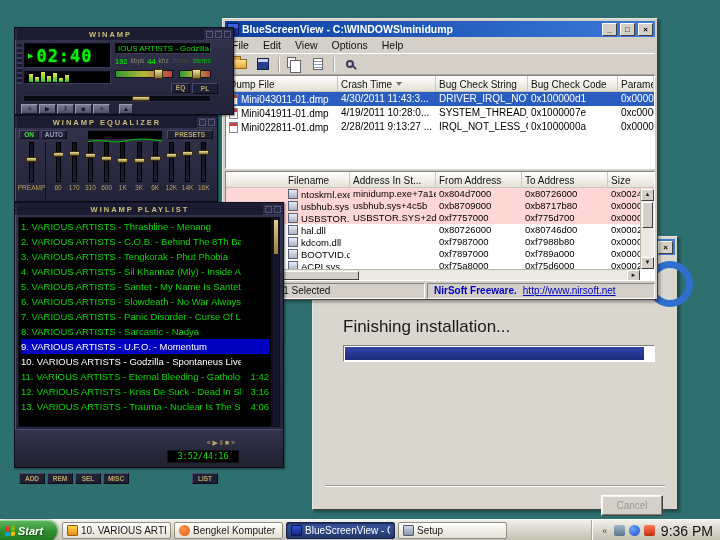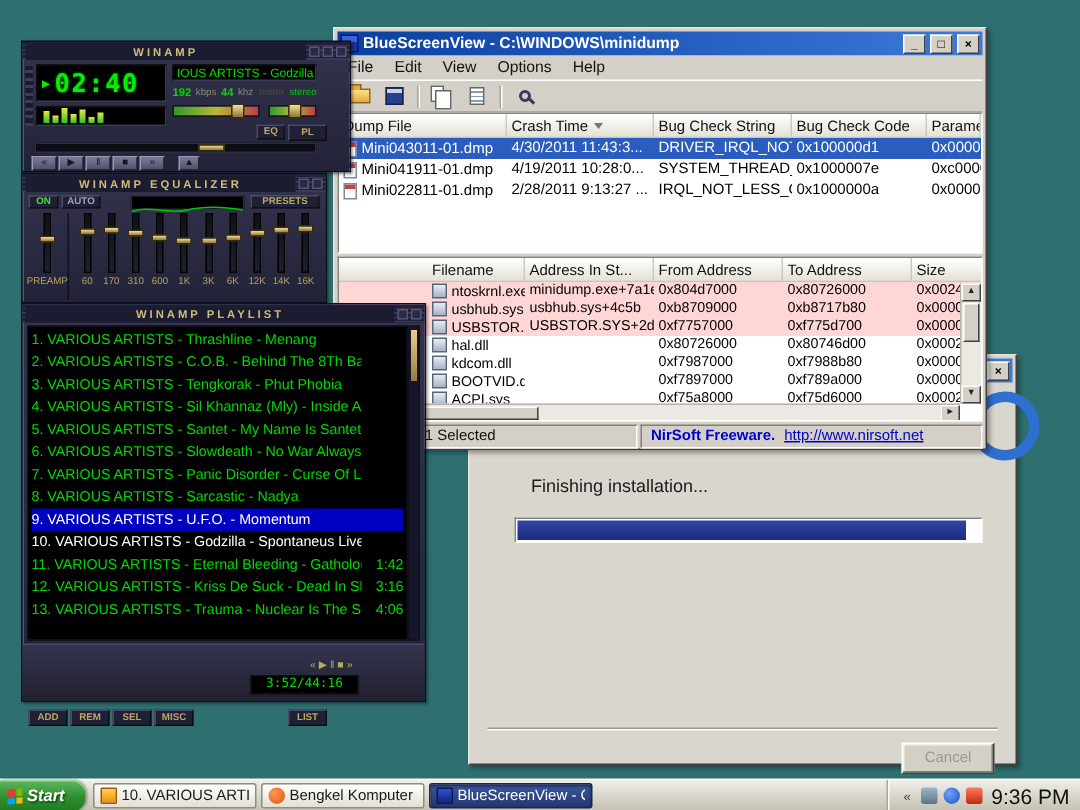--- a/index.html
+++ b/index.html
@@ -68,21 +68,21 @@
   .sb-panel{border:1px solid;border-color:#808080 #fff #fff #808080;font-size:10px;padding:1px 6px 0;
     white-space:nowrap;overflow:hidden;background:#d4d0c8;color:#111}
   .sb1{width:200px}.sb2{flex:1}
   .brand{color:#0000cc;font-weight:bold}
   .url{color:#0000cc;text-decoration:underline;margin-left:6px}
 
   
   .installer{left:312px;top:236px;width:366px;height:274px;z-index:5;background:#d9d6cd}
   .inst-body{position:relative;height:calc(100% - 17px)}
   .inst-ring{position:absolute;left:332px;top:6px;width:46px;height:46px;border:7px solid #2f6fd0;border-radius:50%}
-  .inst-status{position:absolute;left:39px;top:62px;font-size:12px;color:#1a1a1a}
+  .inst-status{position:absolute;left:28px;top:62px;font-size:17px;color:#1a1a1a}
   .inst-progress{position:absolute;left:28px;top:90px;width:312px;height:17px;background:#fff;
     border:1px solid;border-color:#808080 #fff #fff #808080;padding:1px}
   .inst-fill{height:100%;background:linear-gradient(#3346a8,#1b2a7e)}
   .inst-sep{position:absolute;left:10px;right:10px;top:230px;height:2px;border-top:1px solid #9a978c;border-bottom:1px solid #fff}
   .inst-cancel{position:absolute;right:12px;top:240px;width:62px;height:21px;background:#d4d0c8;
     border:1px solid;border-color:#fff #404040 #404040 #fff;box-shadow:inset -1px -1px 0 #808080,inset 1px 1px 0 #f4f2ea;
     color:#9a9890;font-size:10px;text-align:center;line-height:19px}
 
   
   .wa-win{position:absolute;z-index:30;background:linear-gradient(#34344e,#222238);
@@ -100,21 +100,21 @@
   .clutterbar{position:absolute;left:2px;top:4px;width:5px;height:40px;
     background:repeating-linear-gradient(0deg,#3c3c5c 0 2px,#1a1a2c 2px 5px)}
   .time-panel{left:9px;top:3px;width:87px;height:25px;display:flex;align-items:center;padding:0 3px}
   .play-ind{color:#00f000;font-size:7px;margin-right:3px}
   .lcd-time{font-family:"DejaVu Sans Mono",monospace;font-size:17px;font-weight:bold;color:#00f000;
     letter-spacing:1px;text-shadow:0 0 2px #00a000}
   .vis-panel{left:9px;top:31px;width:87px;height:13px;display:flex;align-items:flex-end;gap:2px;padding:1px 4px}
   .vb{width:4px;background:linear-gradient(#e8e838,#30c030)}
   .title-panel{left:100px;top:3px;width:96px;height:11px;font-size:8px;color:#00e000;line-height:9px;
     white-space:nowrap;overflow:hidden;padding:0 2px}
-  .info-row{position:absolute;left:100px;top:17px;width:98px;height:9px;display:flex;gap:3px;align-items:center}
+  .info-row{position:absolute;left:100px;top:17px;width:98px;height:9px;display:flex;gap:3px;align-items:flex-start}
   .lcd-num{color:#00d800;font-size:7.5px;font-weight:bold}
   .lcd-lbl{color:#8a8a6a;font-size:6.5px}
   .st{font-size:6.5px;margin-left:1px}
   .st.mono{color:#4a4a3a}.st.stereo{color:#00c800}
   .hslider{position:absolute;height:8px;background:linear-gradient(90deg,#2f9a2f,#b8b83a,#c04040);border:1px solid #15151f}
   .vol{left:100px;top:30px;width:58px}
   .bal{left:164px;top:30px;width:32px}
   .hthumb{position:absolute;top:-2px;width:9px;height:10px;background:linear-gradient(#efe0a0,#8f7635);border:1px solid #3a2f10}
   .mini-btn{position:absolute;width:19px;height:10px;background:#202034;border:1px solid;
     border-color:#4a4a6a #101018 #101018 #4a4a6a;color:#b8a868;font-size:6.5px;text-align:center;line-height:8px;font-weight:bold}
@@ -629,20 +629,24 @@
         <span class="task-label">10. VARIOUS ARTISTS - ...</span>
       </div>
       <div class="task-btn">
         <span class="task-icon icon-kaskus"></span>
         <span class="task-label">Bengkel Komputer Kasku...</span>
       </div>
       <div class="task-btn active">
         <span class="task-icon icon-bluescreenview"></span>
         <span class="task-label">BlueScreenView - C:\...</span>
       </div>
+      <div class="task-btn">
+        <span class="task-icon icon-setup"></span>
+        <span class="task-label">Setup</span>
+      </div>
     </div>
   <div class="tray">
     <span class="tray-chevron">«</span>
     <span class="tray-ic tic-a"></span>
     <span class="tray-ic tic-b"></span>
     <span class="tray-ic tic-c"></span>
     <span class="clock">9:36 PM</span>
   </div>
 </div>
 

